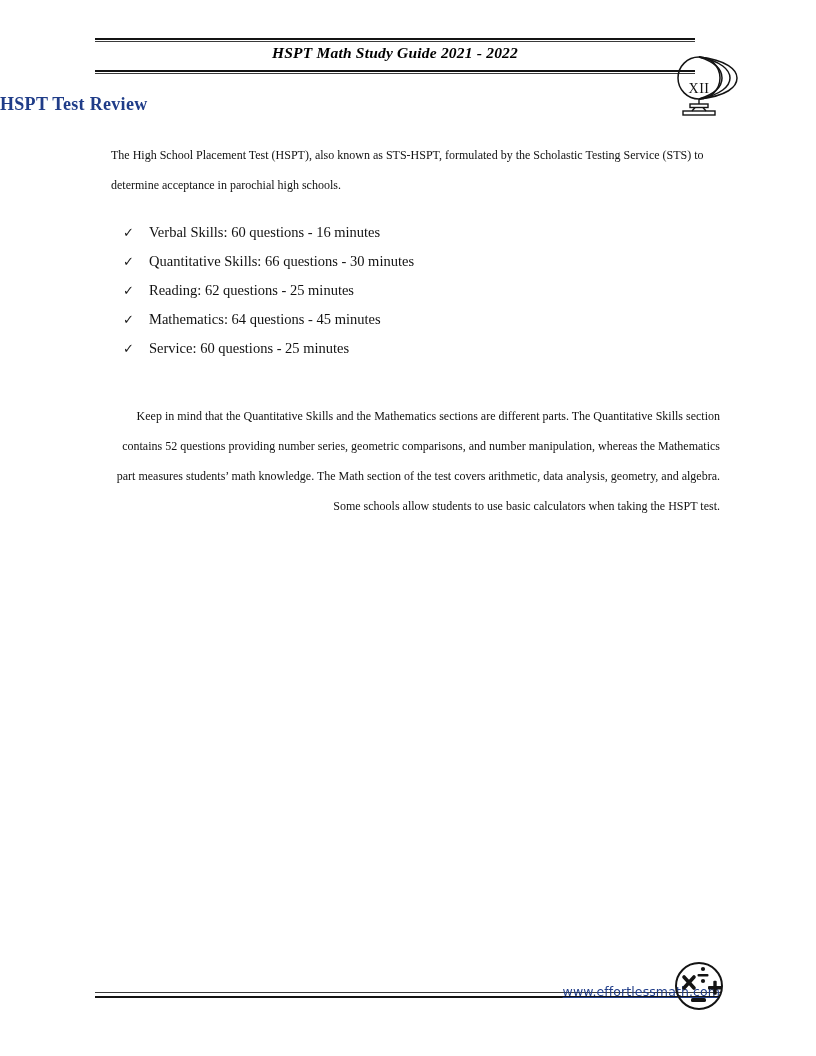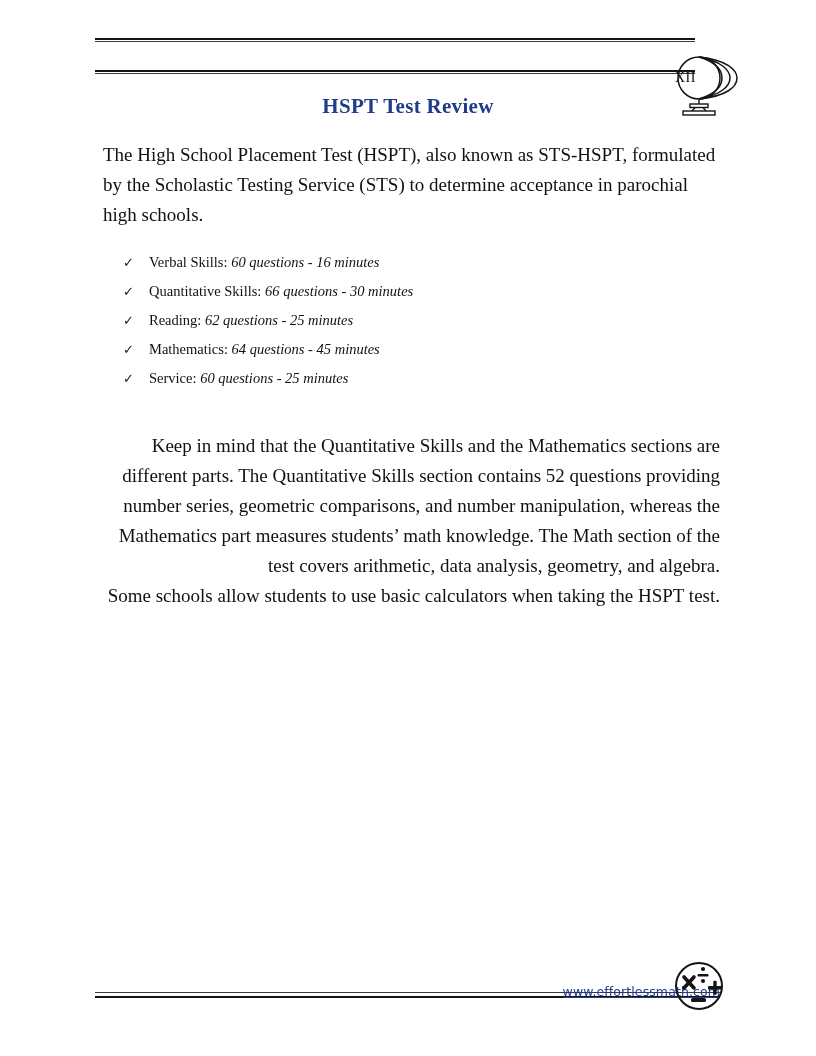--- a/index.html
+++ b/index.html
@@ -72,55 +72,55 @@
   .globe {
     position: absolute;
     left: 675px;
     top: 26px;
     width: 66px;
     height: 62px;
   }
   .globe .num {
     position: absolute;
     left: 0;
-    top: 0;
+    top: 11px;
     width: 48px;
     height: 44px;
     line-height: 44px;
-    text-align: left;
+    text-align: center;
     font-size: 14px;
     font-family: "Liberation Serif", serif;
     color: #111111;
     letter-spacing: 0.5px;
     pointer-events: none;
   }
 
   
   .page-title {
     position: absolute;
     left: 0;
     top: 94px;
     width: 816px;
-    text-align: center;
-    font-size: 21px;
+    text-align: left;
+    font-size: 18px;
     font-weight: bold;
     color: #1F3C88;
     letter-spacing: 0.3px;
   }
 
   
   .content {
     position: absolute;
     left: 95px;
     top: 140px;
     width: 625px;
   }
   p.para {
-    margin: 0 0 18px 8px;
-    font-size: 19px;
+    margin: 0 0 18px 16px;
+    font-size: 12px;
     line-height: 30px;
     color: #111111;
   }
   p.para.justify { text-align: justify; }
   p.para.tight { margin-bottom: 0; text-align: right; }
 
   .intro { margin-bottom: 14px; }
 
   
   ul.checklist {
@@ -139,21 +139,21 @@
     position: absolute;
     left: 0;
     top: 0;
     font-size: 13px;
     color: #1a1a1a;
     line-height: 29px;
   }
   ul.checklist li .lbl {
     font-weight: normal;
   }
-  ul.checklist li .val { font-weight: normal; font-style: italic; }
+  ul.checklist li .val { font-weight: normal; }
 
   .gap { height: 38px; }
 
   
   .footer {
     position: absolute;
     left: 0;
     top: 960px;
     width: 816px;
     height: 60px;
@@ -212,20 +212,21 @@
       <div class="rule-pair top">
         <div class="thick"></div>
         <div class="thin"></div>
       </div>
       <div class="rule-pair bottom">
         <div class="thick"></div>
         <div class="thin"></div>
       </div>
     </div>
 
+    <div class="header-title">HSPT Math Study Guide 2021 - 2022</div>
 
     <div class="globe">
       <svg width="66" height="62" viewBox="0 0 66 62" xmlns="http://www.w3.org/2000/svg">
         <g fill="none" stroke="#141414" stroke-width="1.5">
           <circle cx="24" cy="22" r="21"></circle>
           <path d="M24 1 C40 6, 47 14, 47 22 C47 30, 40 38, 24 43"></path>
           <path d="M24 1 C46 5, 55 14, 55 22 C55 30, 46 39, 24 43"></path>
           <path d="M24 1 C52 4, 62 14, 62 22 C62 31, 52 40, 24 43"></path>
         </g>
         <g fill="none" stroke="#141414" stroke-width="1.4">

